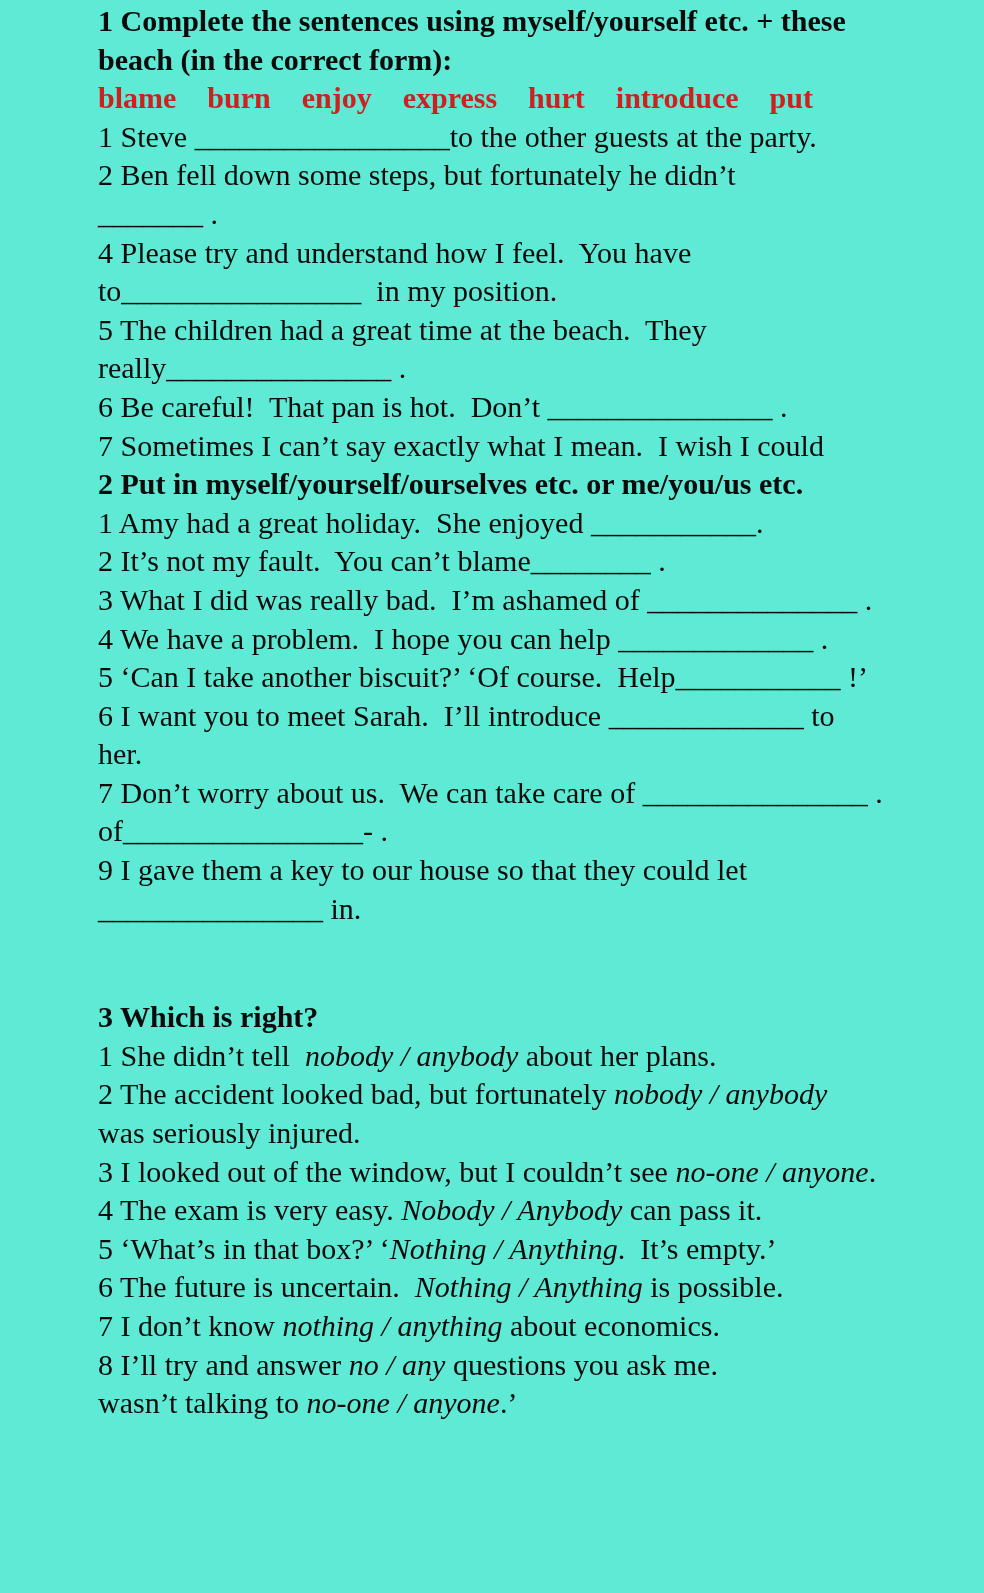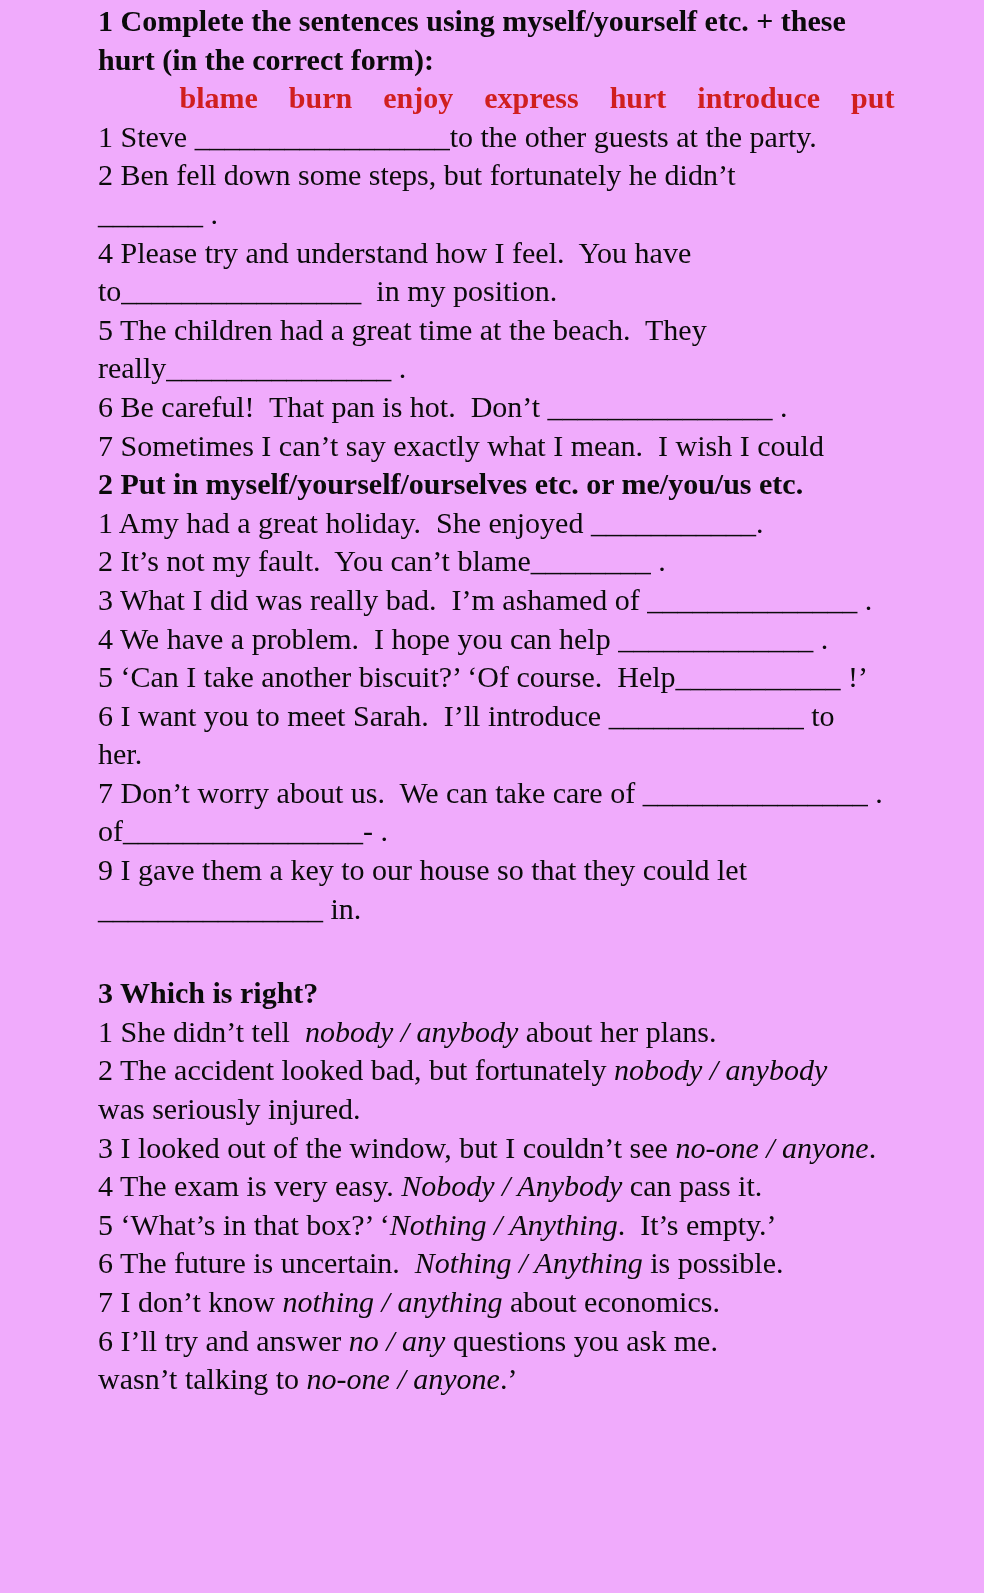--- a/index.html
+++ b/index.html
@@ -19,25 +19,25 @@
   }
   .ln { white-space: pre; }        
   .hd { font-weight: 700; }
   .verbs { font-weight: 700; word-spacing: 8px; }
   .it { font-style: italic; }
   section { display: block; }
 </style>
 </head>
 <body>
 
-<div class="page" style="background: #f0abfc; color: rgb(11, 11, 11);">
+<div class="page" style="background: #5eead4; color: rgb(11, 11, 11);">
   <section id="sec-0">
       <div class="ln hd">1 Complete the sentences using myself/yourself etc. + these</div>
-      <div class="ln hd">hurt (in the correct form):</div>
-      <div class="ln verbs" style="color: rgb(208, 31, 31); text-align: center;">blame  burn  enjoy  express  hurt  introduce  put</div>
+      <div class="ln hd">beach (in the correct form):</div>
+      <div class="ln verbs" style="color: rgb(208, 31, 31);">blame  burn  enjoy  express  hurt  introduce  put</div>
       <div class="ln"><span class="">1 Steve _________________to the other guests at the party.</span></div>
       <div class="ln"><span class="">2 Ben fell down some steps, but fortunately he didn’t</span></div>
       <div class="ln"><span class="">_______ .</span></div>
       <div class="ln"><span class="">4 Please try and understand how I feel.  You have</span></div>
       <div class="ln"><span class="">to________________  in my position.</span></div>
       <div class="ln"><span class="">5 The children had a great time at the beach.  They</span></div>
       <div class="ln"><span class="">really_______________ .</span></div>
       <div class="ln"><span class="">6 Be careful!  That pan is hot.  Don’t _______________ .</span></div>
       <div class="ln"><span class="">7 Sometimes I can’t say exactly what I mean.  I wish I could</span></div>
     </section>
@@ -48,26 +48,26 @@
       <div class="ln"><span class="">3 What I did was really bad.  I’m ashamed of ______________ .</span></div>
       <div class="ln"><span class="">4 We have a problem.  I hope you can help _____________ .</span></div>
       <div class="ln"><span class="">5 ‘Can I take another biscuit?’ ‘Of course.  Help___________ !’</span></div>
       <div class="ln"><span class="">6 I want you to meet Sarah.  I’ll introduce _____________ to</span></div>
       <div class="ln"><span class="">her.</span></div>
       <div class="ln"><span class="">7 Don’t worry about us.  We can take care of _______________ .</span></div>
       <div class="ln"><span class="">of________________- .</span></div>
       <div class="ln"><span class="">9 I gave them a key to our house so that they could let</span></div>
       <div class="ln"><span class="">_______________ in.</span></div>
     </section>
-  <section id="sec-2" style="margin-top: 46px;">
+  <section id="sec-2" style="margin-top: 70px;">
       <div class="ln hd">3 Which is right?</div>
       <div class="ln"><span class="">1 She didn’t tell  </span><span class="it">nobody / anybody</span><span class=""> about her plans.</span></div>
       <div class="ln"><span class="">2 The accident looked bad, but fortunately </span><span class="it">nobody / anybody</span></div>
       <div class="ln"><span class="">was seriously injured.</span></div>
       <div class="ln"><span class="">3 I looked out of the window, but I couldn’t see </span><span class="it">no-one / anyone</span><span class="">.</span></div>
       <div class="ln"><span class="">4 The exam is very easy. </span><span class="it">Nobody / Anybody</span><span class=""> can pass it.</span></div>
       <div class="ln"><span class="">5 ‘What’s in that box?’ ‘</span><span class="it">Nothing / Anything</span><span class="">.  It’s empty.’</span></div>
       <div class="ln"><span class="">6 The future is uncertain.  </span><span class="it">Nothing / Anything</span><span class=""> is possible.</span></div>
       <div class="ln"><span class="">7 I don’t know </span><span class="it">nothing / anything</span><span class=""> about economics.</span></div>
-      <div class="ln"><span class="">6 I’ll try and answer </span><span class="it">no / any</span><span class=""> questions you ask me.</span></div>
+      <div class="ln"><span class="">8 I’ll try and answer </span><span class="it">no / any</span><span class=""> questions you ask me.</span></div>
       <div class="ln"><span class="">wasn’t talking to </span><span class="it">no-one / anyone</span><span class="">.’</span></div>
     </section>
 </div>
 
 </body></html>

